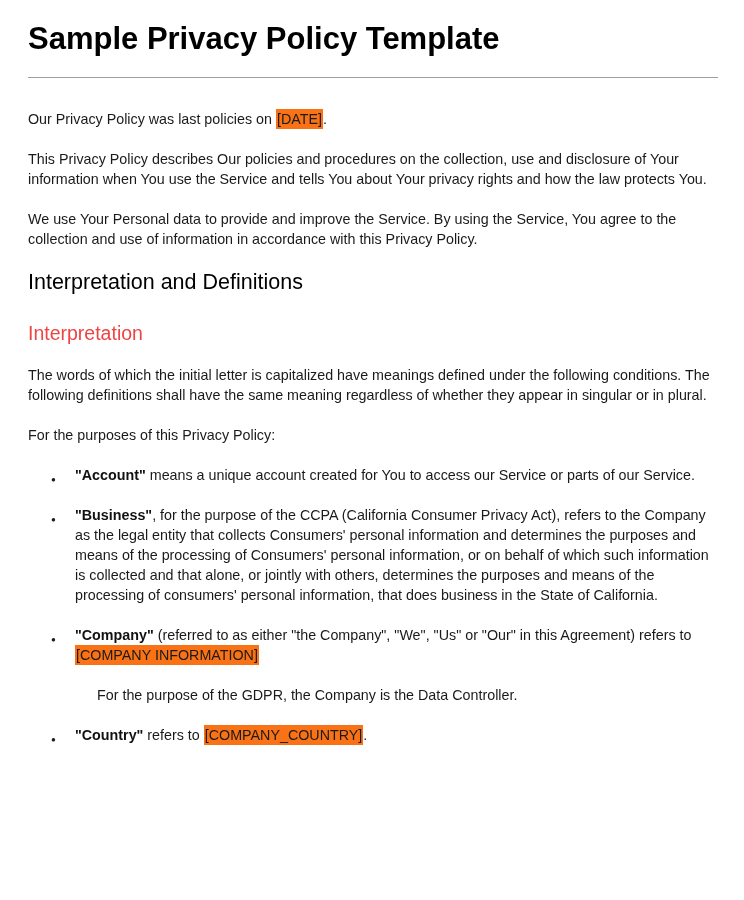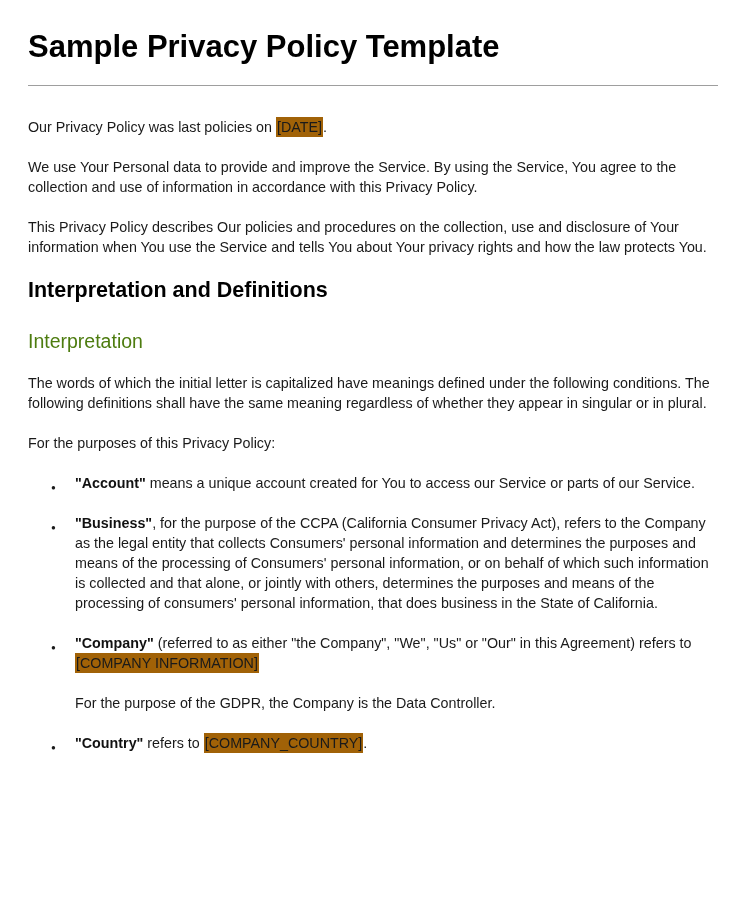--- a/index.html
+++ b/index.html
@@ -13,21 +13,21 @@
   }
   .page {
     padding: 20px 26px 0 28px;
     width: 744px;
   }
   .doc-title {
     font-size: 31px;
     font-weight: 700;
     line-height: 38px;
     color: #000000;
-    margin: 8px 0 19px 0;
+    margin: 0 0 19px 0;
     letter-spacing: 0;
   }
   .title-divider {
     border: none;
     border-top: 1px solid #9e9e9e;
     height: 0;
     margin: 0;
   }
   .policy-heading {
     font-size: 27px;
@@ -37,30 +37,30 @@
     margin-top: 37px;
   }
   p.body-text {
     font-size: 14.3px;
     line-height: 20px;
     margin-top: 20px;
   }
   p.first-after-heading { margin-top: 31px; }
   .section-heading {
     font-size: 21.5px;
-    font-weight: 700;
+    font-weight: 400;
     line-height: 26px;
     color: #000000;
     margin-top: 20px;
   }
   .sub-heading {
     font-size: 19.5px;
     font-weight: 400;
     line-height: 24px;
-    color: #4d7c0f;
+    color: #ef4444;
     margin-top: 26px;
   }
   p.after-subheading { margin-top: 20px; }
   ul.definitions {
     list-style: none;
     margin-top: 20px;
     padding-left: 47px;
   }
   ul.definitions > li {
     position: relative;
@@ -71,41 +71,41 @@
   ul.definitions > li::before {
     content: "●";
     position: absolute;
     left: -24px;
     top: 5px;
     font-size: 8px;
     color: #1a1a1a;
   }
   strong { font-weight: 700; color: #111111; }
   mark {
-    background: #a16207;
+    background: #f97316;
     color: inherit;
     padding: 2px 1px;
   }
-  .li-note { margin-top: 20px; }
+  .li-note { margin-top: 20px; margin-left: 22px; }
 </style>
 </head>
 <body>
 
 <div class="page">
 
   <h1 class="doc-title">Sample Privacy Policy Template</h1>
 
   <hr class="title-divider">
 
 
   <p class="body-text first-after-heading"><span>Our Privacy Policy was last policies on </span><mark>[DATE]</mark><span>.</span></p>
 
+  <p class="body-text">This Privacy Policy describes Our policies and procedures on the collection, use and disclosure of Your information when You use the Service and tells You about Your privacy rights and how the law protects You.</p>
+
   <p class="body-text">We use Your Personal data to provide and improve the Service. By using the Service, You agree to the collection and use of information in accordance with this Privacy Policy.</p>
-
-  <p class="body-text">This Privacy Policy describes Our policies and procedures on the collection, use and disclosure of Your information when You use the Service and tells You about Your privacy rights and how the law protects You.</p>
 
   <h3 class="section-heading">Interpretation and Definitions</h3>
 
   <h4 class="sub-heading">Interpretation</h4>
 
   <p class="body-text after-subheading">The words of which the initial letter is capitalized have meanings defined under the following conditions. The following definitions shall have the same meaning regardless of whether they appear in singular or in plural.</p>
 
 
   <p class="body-text after-subheading">For the purposes of this Privacy Policy:</p>
 

